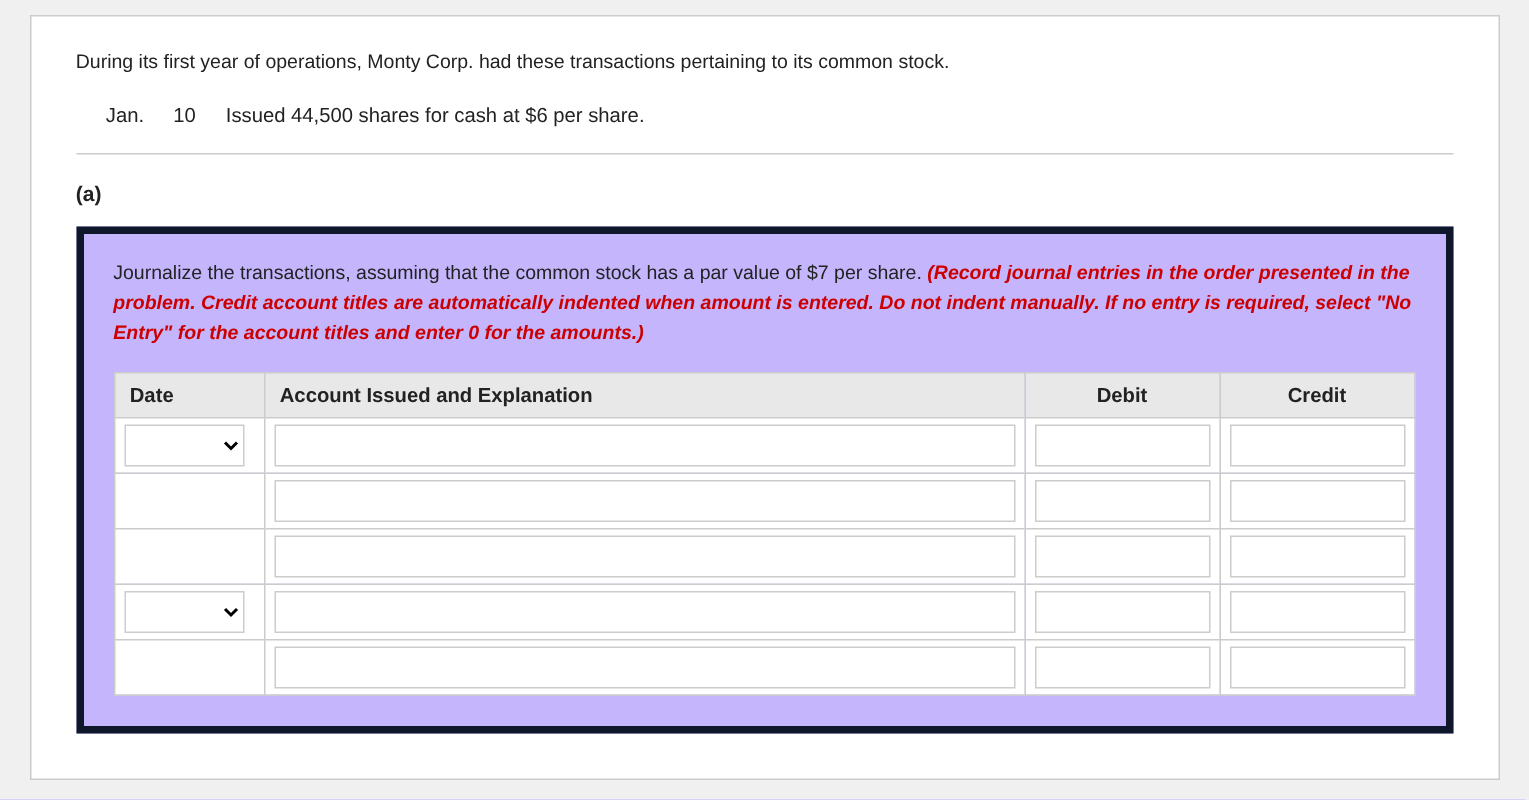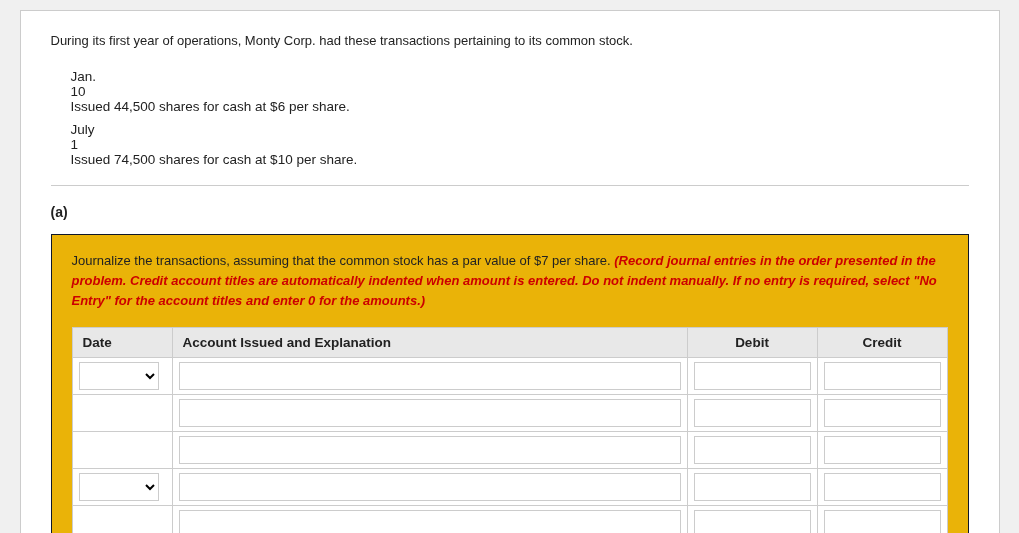--- a/index.html
+++ b/index.html
@@ -28,48 +28,47 @@
     .transactions-block {
       margin-left: 20px;
       margin-bottom: 10px;
     }
     .transaction-row {
       display: flex;
       align-items: baseline;
       margin-bottom: 8px;
       font-size: 13.5px;
       color: #222;
-      flex-direction: column;
     }
     .trans-month {
       width: 45px;
       font-weight: normal;
     }
     .trans-day {
       width: 35px;
-      text-align: left;
+      text-align: right;
       padding-right: 20px;
     }
     .trans-desc {
       flex: 1;
     }
     .divider {
       border: none;
       border-top: 1px solid #ccc;
       margin: 18px 0;
     }
     .section-label {
       font-size: 14px;
       font-weight: bold;
       color: #222;
       margin-bottom: 14px;
     }
     .section-box {
-      background: #eab308;
-      border: 1px solid #0f172a;
+      background: #c4b5fd;
+      border: 5px solid #0f172a;
       padding: 16px 20px 20px 20px;
     }
     .instructions {
       font-size: 13px;
       color: #222;
       line-height: 1.55;
       margin-bottom: 16px;
     }
     .instructions .italic-red {
       color: #cc0000;
@@ -149,25 +148,20 @@
 
 <div class="page-container">
 
   <p class="problem-text">During its first year of operations, Monty Corp. had these transactions pertaining to its common stock.</p>
 
   <div class="transactions-block">
     <div class="transaction-row">
       <span class="trans-month">Jan.</span>
       <span class="trans-day">10</span>
       <span class="trans-desc">Issued 44,500 shares for cash at $6 per share.</span>
-    </div>
-    <div class="transaction-row">
-      <span class="trans-month">July</span>
-      <span class="trans-day">1</span>
-      <span class="trans-desc">Issued 74,500 shares for cash at $10 per share.</span>
     </div>
   </div>
 
   <hr class="divider">
 
   <div class="section-label">(a)</div>
 
   <div class="section-box">
 
     <p class="instructions">

